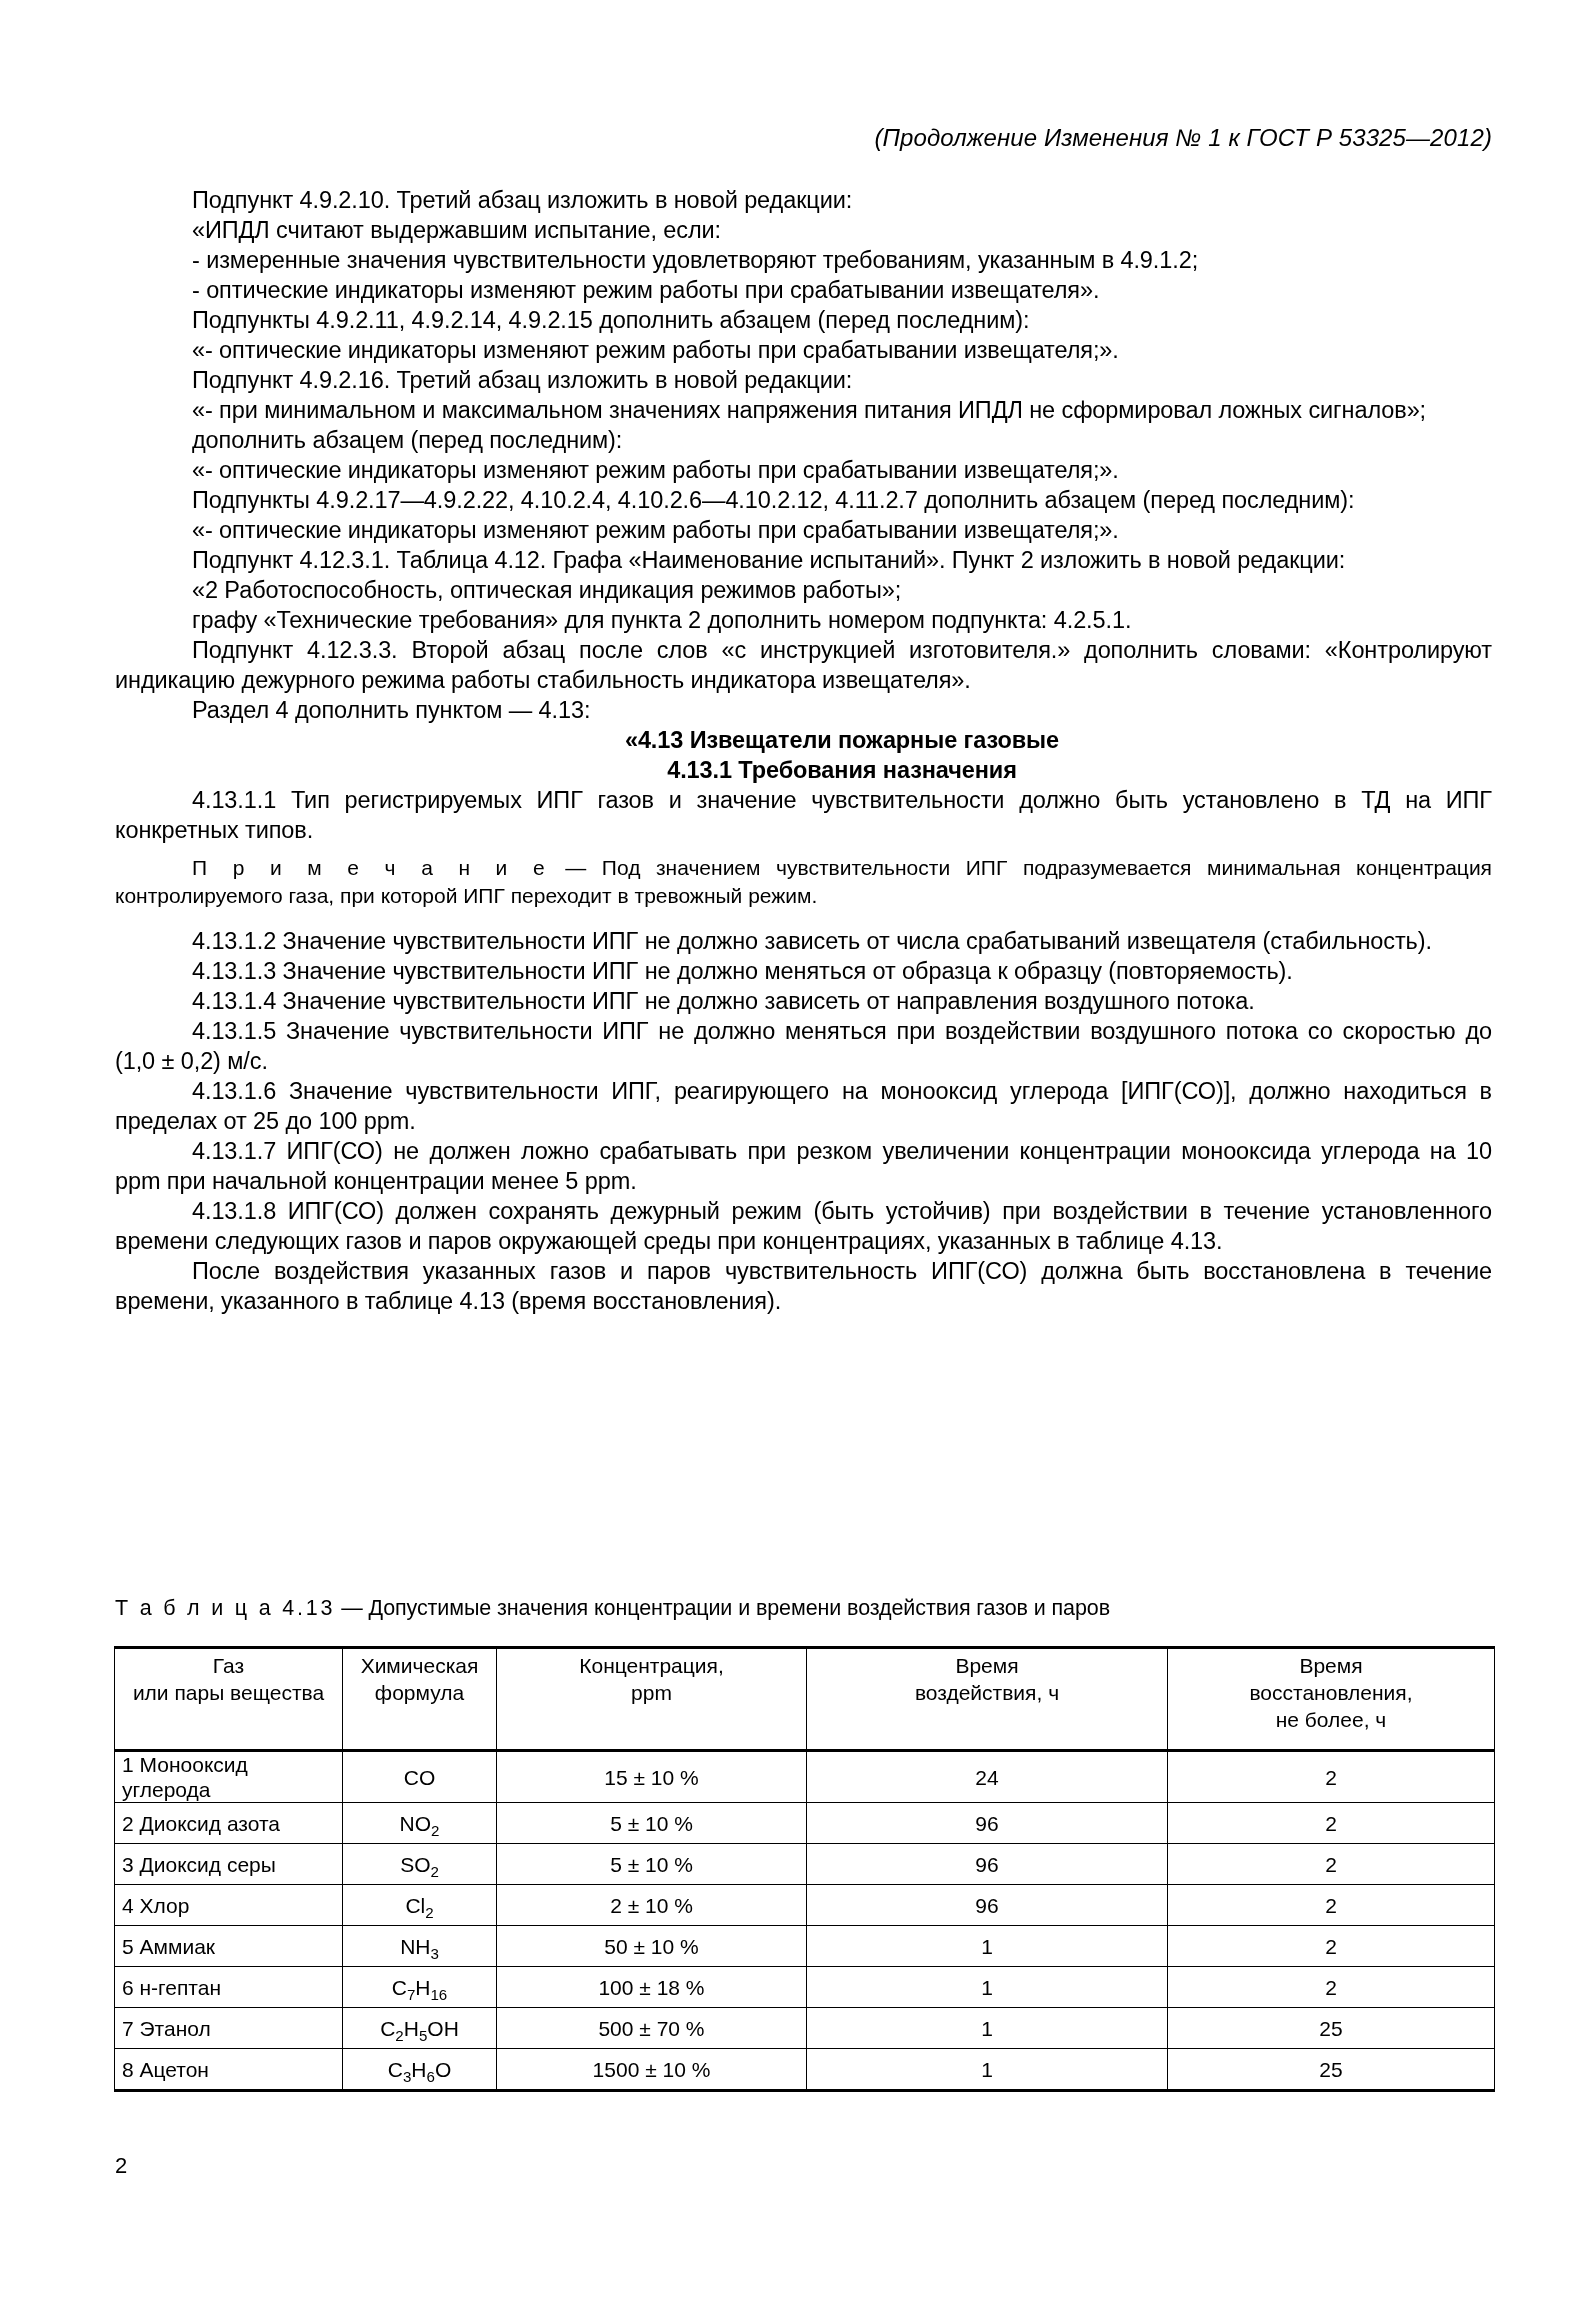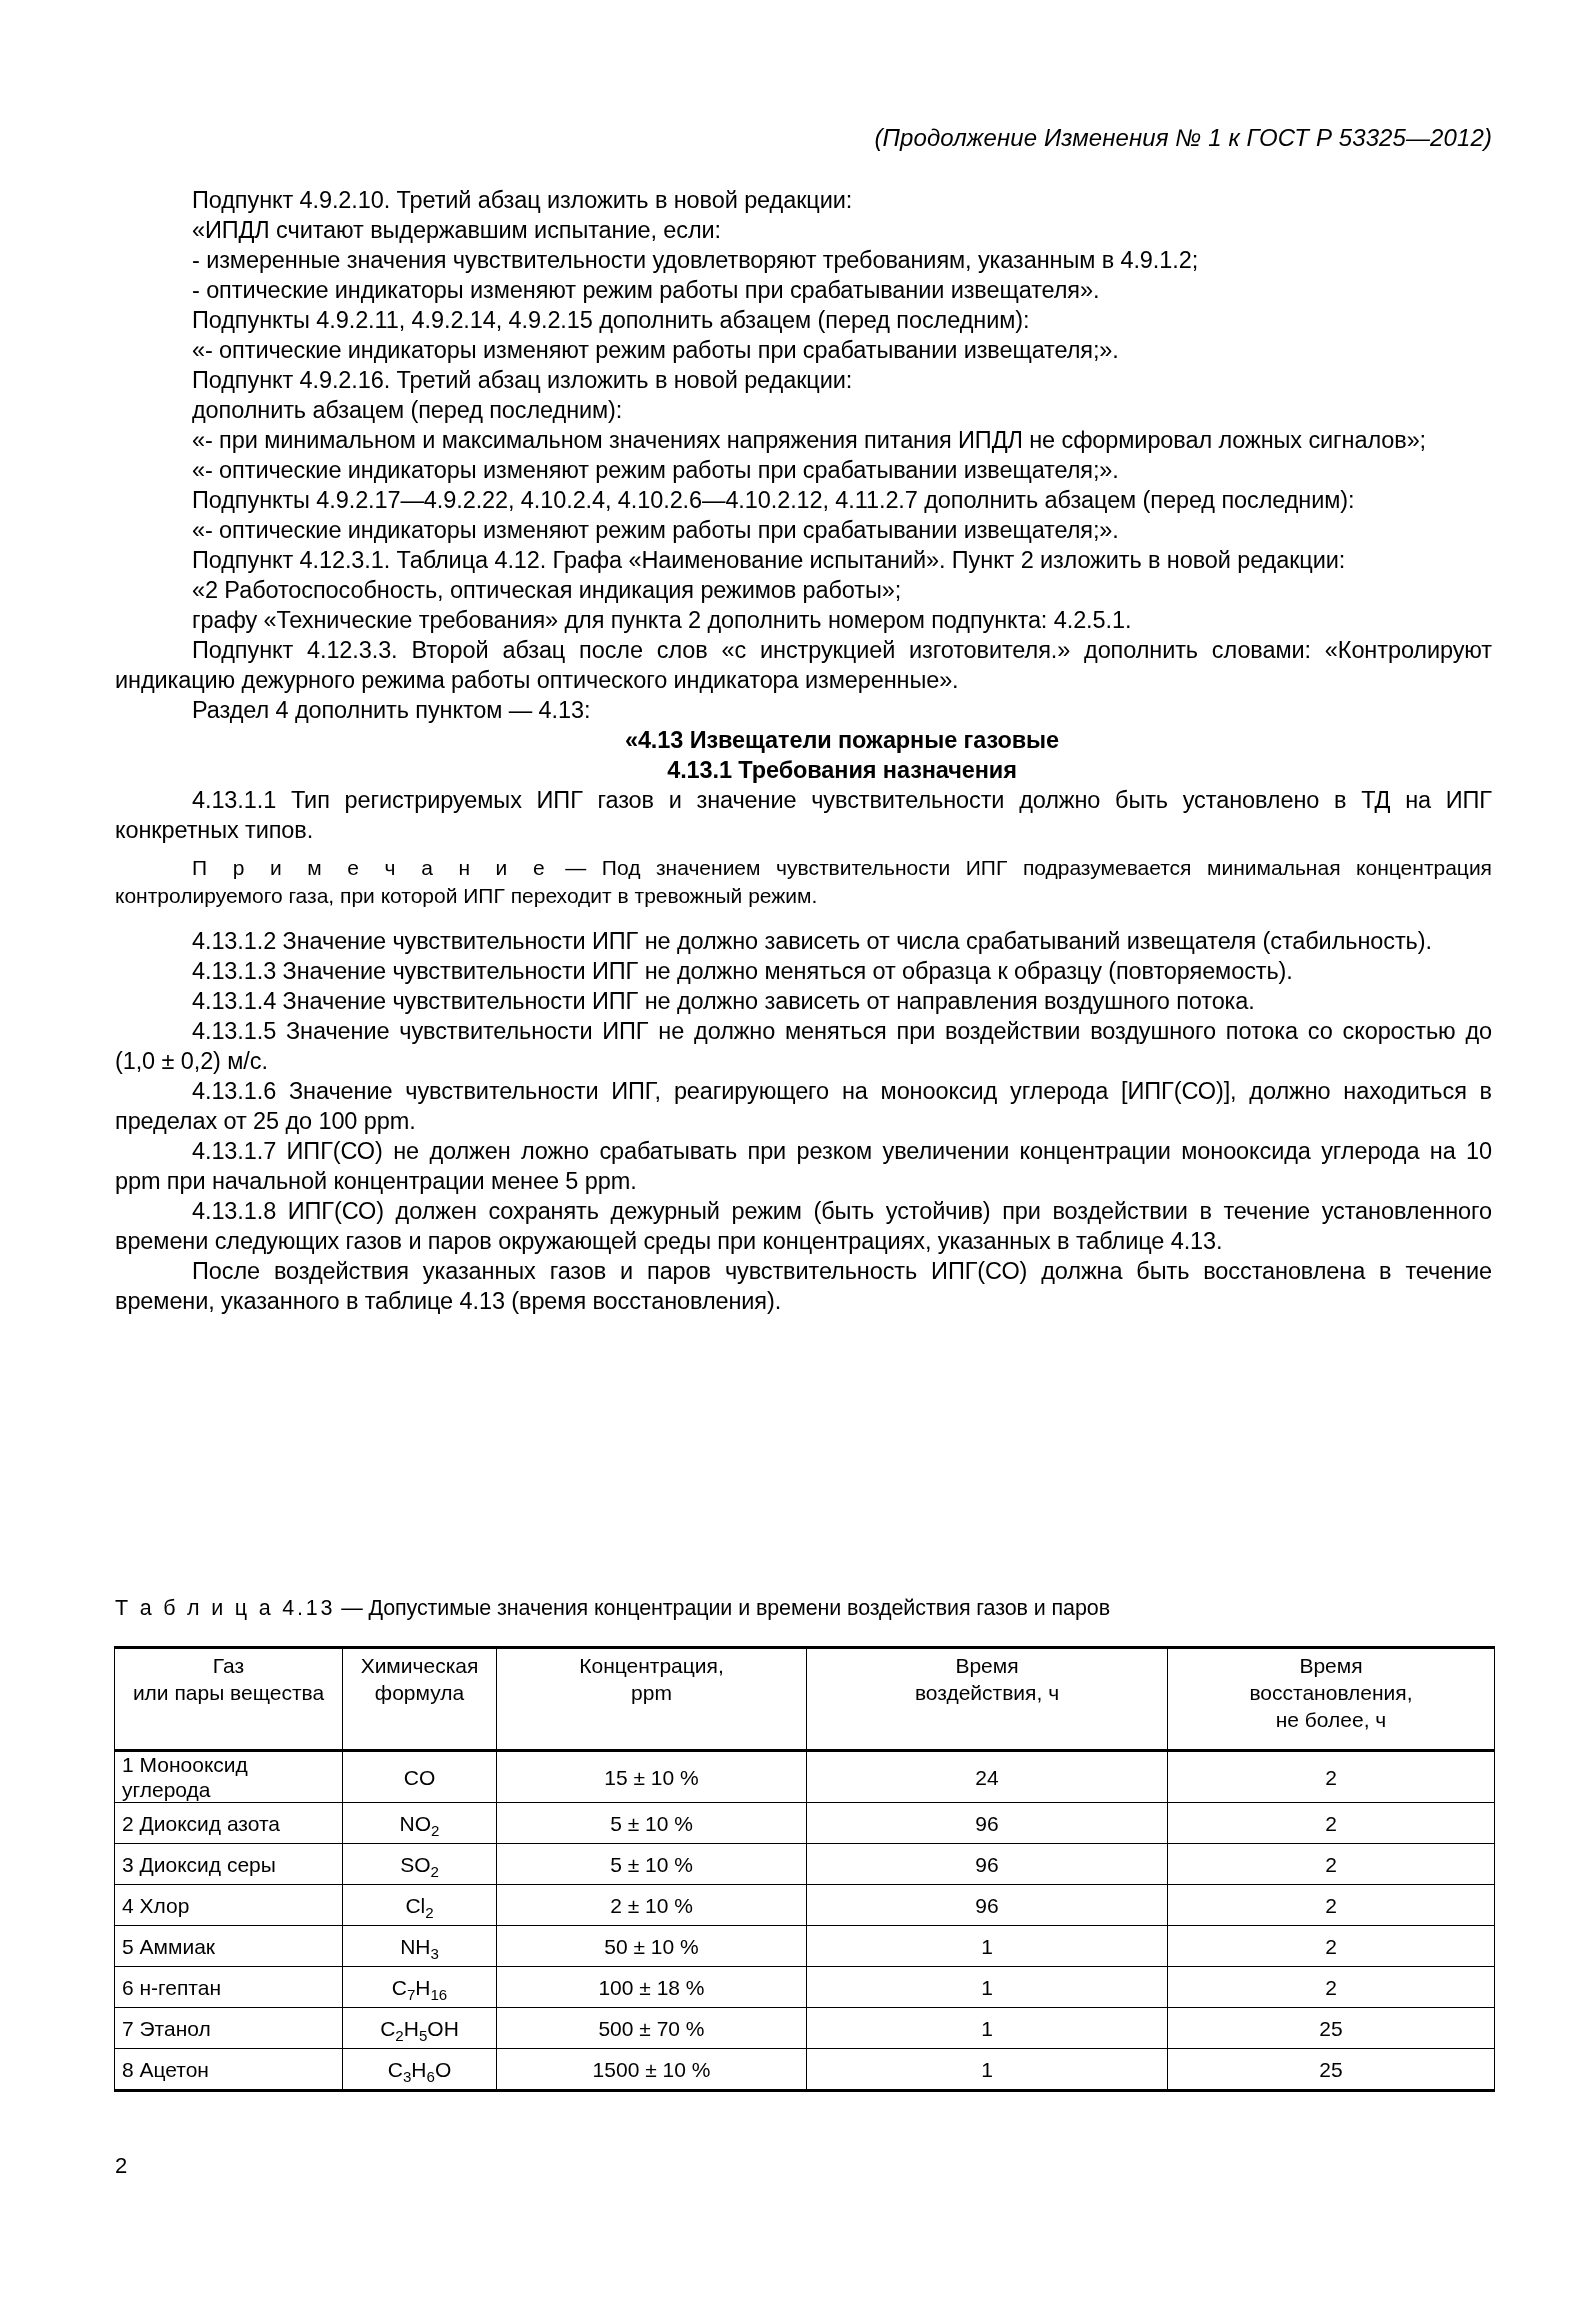--- a/index.html
+++ b/index.html
@@ -158,29 +158,29 @@
 
   <div class="body-block">
 
     <p class="para indent">Подпункт 4.9.2.10. Третий абзац изложить в новой редакции:</p>
     <p class="para indent">«ИПДЛ считают выдержавшим испытание, если:</p>
     <p class="para indent">- измеренные значения чувствительности удовлетворяют требованиям, указанным в 4.9.1.2;</p>
     <p class="para indent">-  оптические индикаторы изменяют режим работы при срабатывании извещателя».</p>
     <p class="para indent">Подпункты 4.9.2.11, 4.9.2.14, 4.9.2.15 дополнить абзацем (перед последним):</p>
     <p class="para indent">«- оптические индикаторы изменяют режим работы при срабатывании извещателя;».</p>
     <p class="para indent">Подпункт 4.9.2.16. Третий абзац изложить в новой редакции:</p>
+    <p class="para indent">«- при минимальном и максимальном значениях напряжения питания ИПДЛ не сформировал ложных сигналов»;</p>
     <p class="para indent">дополнить абзацем (перед последним):</p>
-    <p class="para indent">«- при минимальном и максимальном значениях напряжения питания ИПДЛ не сформировал ложных сигналов»;</p>
     <p class="para indent">«- оптические индикаторы изменяют режим работы при срабатывании извещателя;».</p>
     <p class="para indent">Подпункты 4.9.2.17—4.9.2.22, 4.10.2.4, 4.10.2.6—4.10.2.12, 4.11.2.7 дополнить абзацем (перед последним):</p>
     <p class="para indent">«- оптические индикаторы изменяют режим работы при срабатывании извещателя;».</p>
     <p class="para indent">Подпункт 4.12.3.1. Таблица 4.12. Графа «Наименование испытаний». Пункт 2 изложить в новой редакции:</p>
     <p class="para indent">«2 Работоспособность, оптическая индикация режимов работы»;</p>
     <p class="para indent">графу «Технические требования» для пункта 2 дополнить номером подпункта: 4.2.5.1.</p>
-    <p class="para indent">Подпункт 4.12.3.3. Второй абзац после слов «с инструкцией изготовителя.» дополнить словами: «Контролируют индикацию дежурного режима работы оптического индикатора измеренные».</p>
+    <p class="para indent">Подпункт 4.12.3.3. Второй абзац после слов «с инструкцией изготовителя.» дополнить словами: «Контролируют индикацию дежурного режима работы стабильность индикатора извещателя».</p>
     <p class="para indent">Раздел 4 дополнить пунктом — 4.13:</p>
 
     <p class="para bold">«4.13 Извещатели пожарные газовые</p>
     <p class="para bold">4.13.1 Требования назначения</p>
 
     <p class="para indent">4.13.1.1 Тип регистрируемых ИПГ газов и значение чувствительности должно быть установлено в ТД на ИПГ конкретных типов.</p>
 
     <p class="note"><span class="sp-letters">П р и м е ч а н и е</span><span> — Под значением чувствительности ИПГ подразумевается минимальная концентрация контролируемого газа, при которой ИПГ переходит в тревожный режим.</span></p>
 
     <p class="para indent gap-before">4.13.1.2 Значение чувствительности ИПГ не должно зависеть от числа срабатываний извещателя (стабильность).</p>

